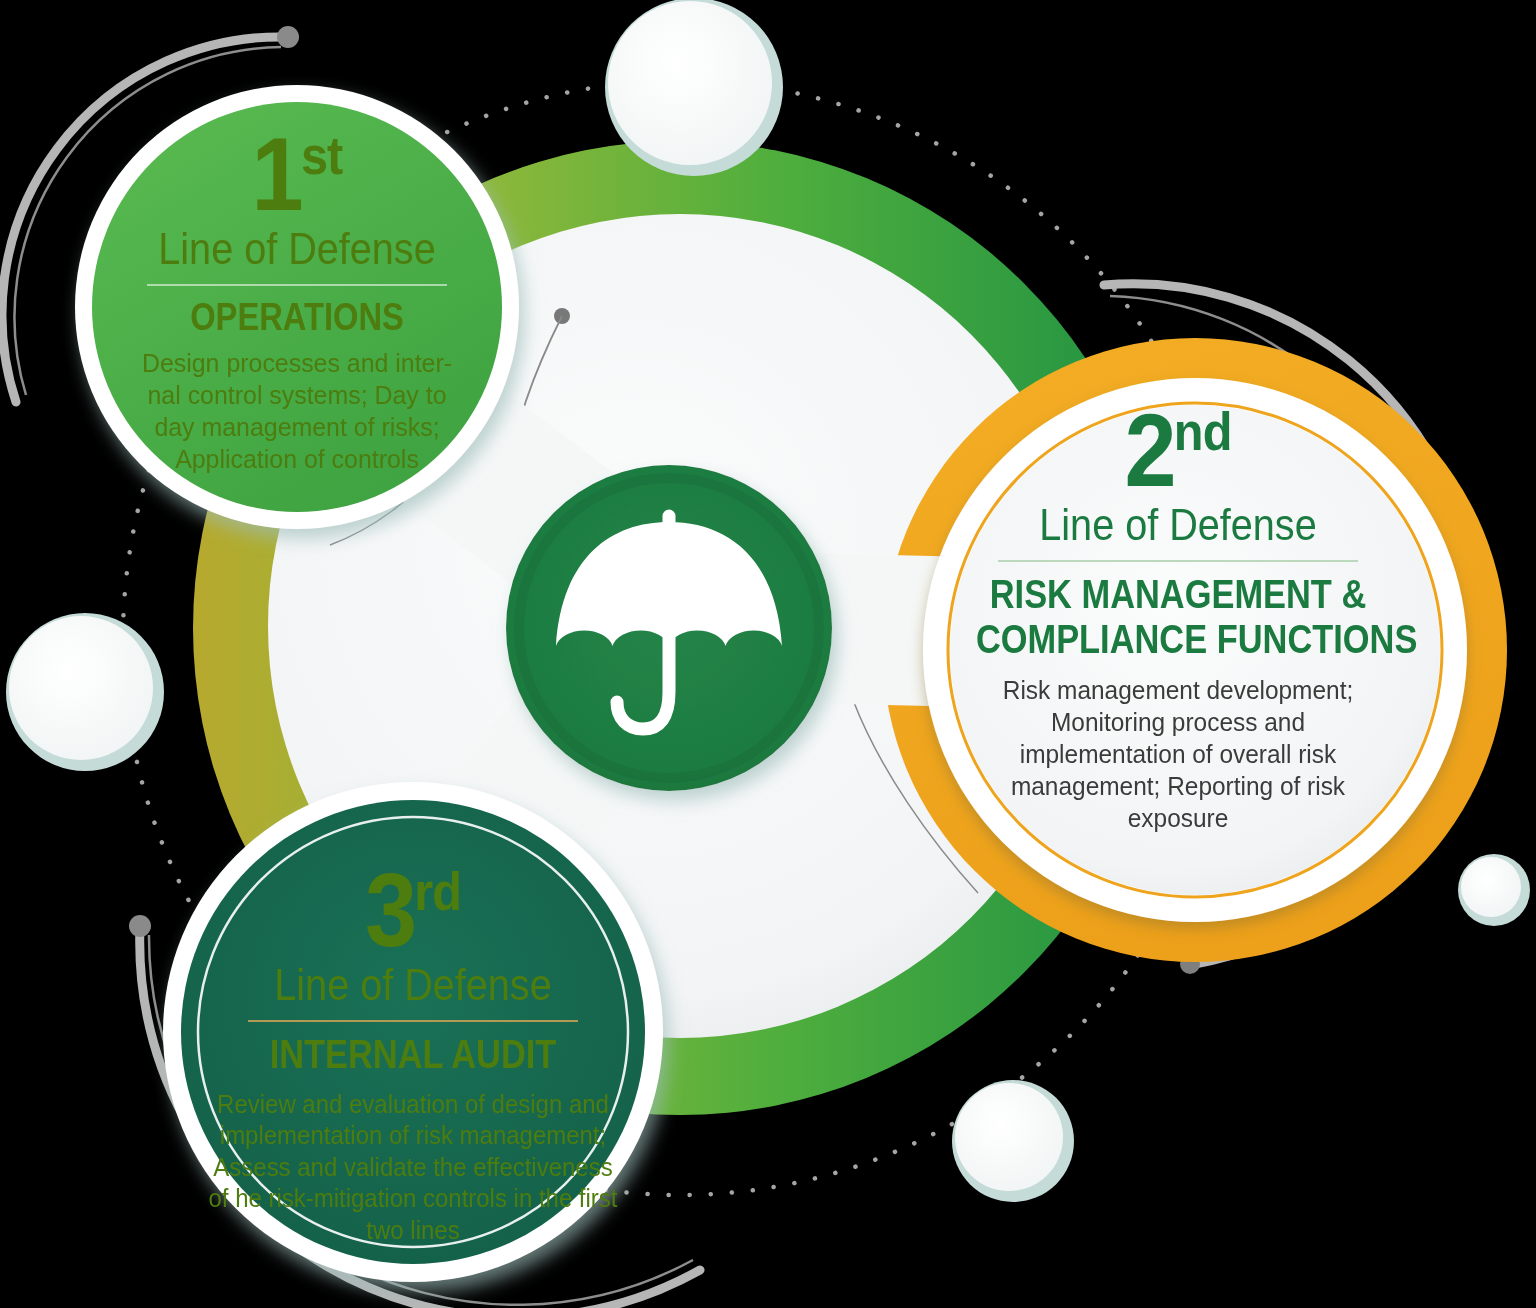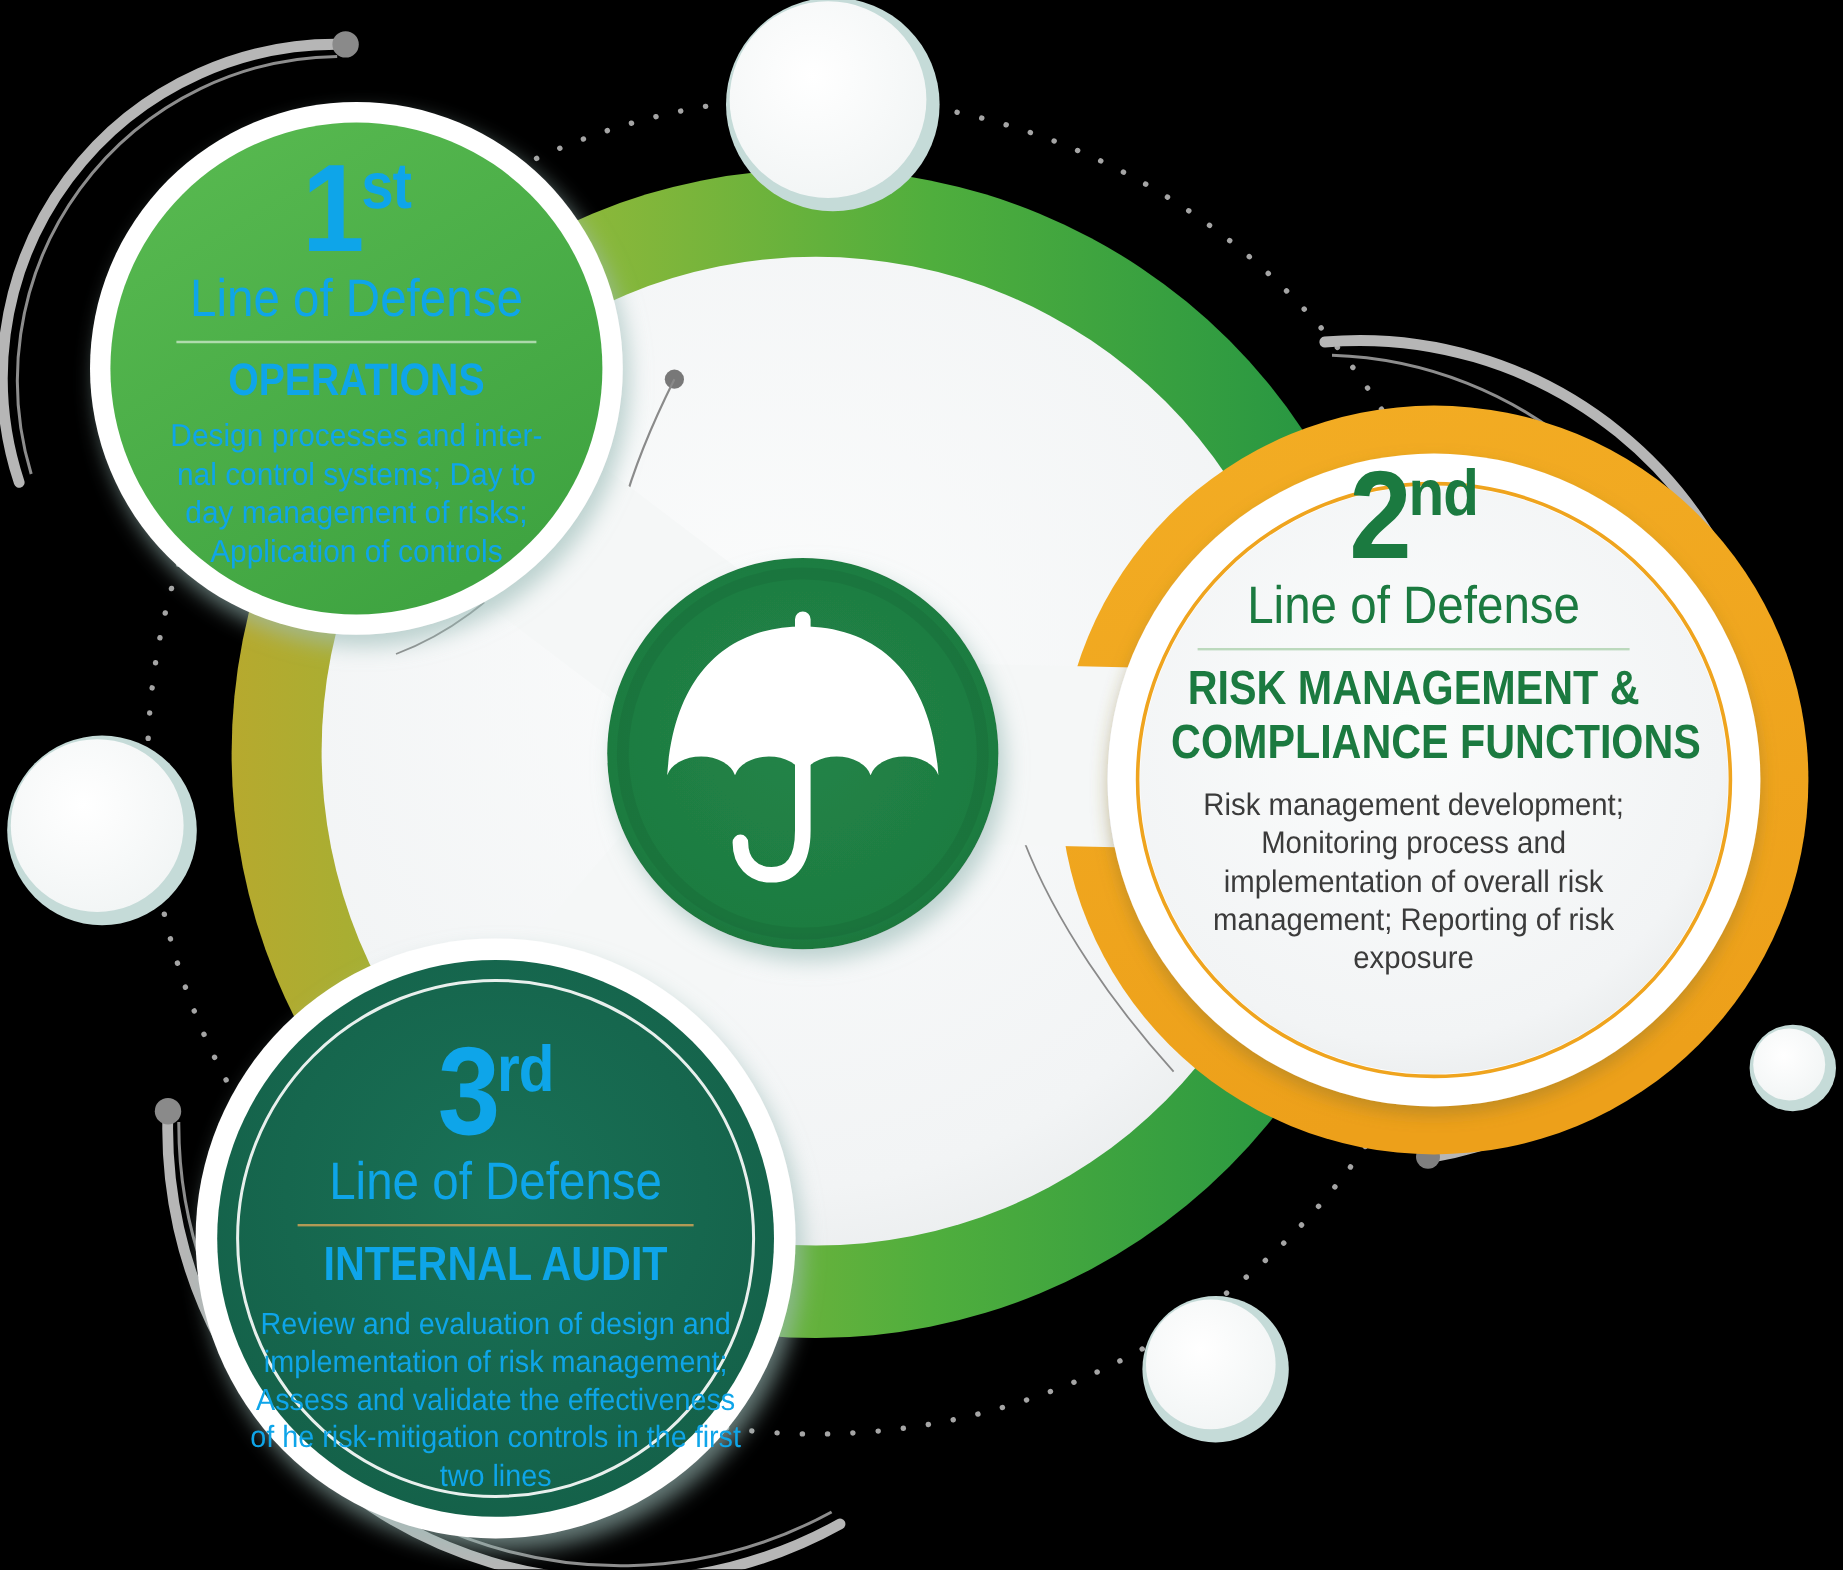--- a/index.html
+++ b/index.html
@@ -1,32 +1,32 @@
 <!DOCTYPE html>
 <html style="--background: #000000; --circle1_green: #4fb54a; --circle3_green: #166a50; --center_green: #1e7c41; --ring_yellow: #f0a61f; --heading_green: #1b7a40; --body_text: #3b3b3b;"><head>
 <meta charset="utf-8">
 <style>
   html,body{margin:0;padding:0;background:#000;}
   #stage{
     position:relative;width:1536px;height:1308px;overflow:hidden;background:var(--background,#000);
     font-family:"Liberation Sans",sans-serif;
   }
   #stage svg{position:absolute;left:0;top:0;}
-  .cblock{position:absolute;text-align:center;color:#0ea5e9;z-index:5;}
+  .cblock{position:absolute;text-align:center;color:#4d7c0f;z-index:5;}
   .num{font-size:104px;font-weight:bold;line-height:.9;letter-spacing:-3px;transform:scaleX(.9);}
   .num .sfx{font-size:.52em;vertical-align:36px;letter-spacing:-1px;}
   .lod{font-size:44px;line-height:1.05;margin-top:4px;transform:scaleX(.9);}
   .divider{border:none;border-top:2px solid rgba(255,255,255,.55);width:300px;margin:12px auto 0;}
   .ctitle{font-size:38px;font-weight:bold;line-height:1.12;margin-top:10px;transform:scaleX(.86);}
   .para{margin-top:10px;font-size:26.5px;line-height:1.2;transform:scaleX(.94);}
   .pl{white-space:nowrap;}
   
   .c1{left:97px;top:128px;width:400px;}
   
-  .c2{left:943px;top:384px;width:470px;color:var(--heading_green,#1b7a40);}
+  .c2{left:943px;top:404px;width:470px;color:var(--heading_green,#1b7a40);}
   .c2 .divider{border-top-color:#bcd9bd;width:360px;}
   .c2 .ctitle{font-size:40px;}
   .c2 .para{color:var(--body_text,#3b3b3b);font-size:26px;line-height:1.23;margin-top:14px;}
   
   .c3{left:178px;top:864px;width:470px;}
   .c3 .divider{border-top-color:#b29a55;width:330px;}
   .c3 .ctitle{font-size:40px;}
   .c3 .para{font-size:25.5px;line-height:1.24;margin-top:12px;}
 </style>
 </head>

